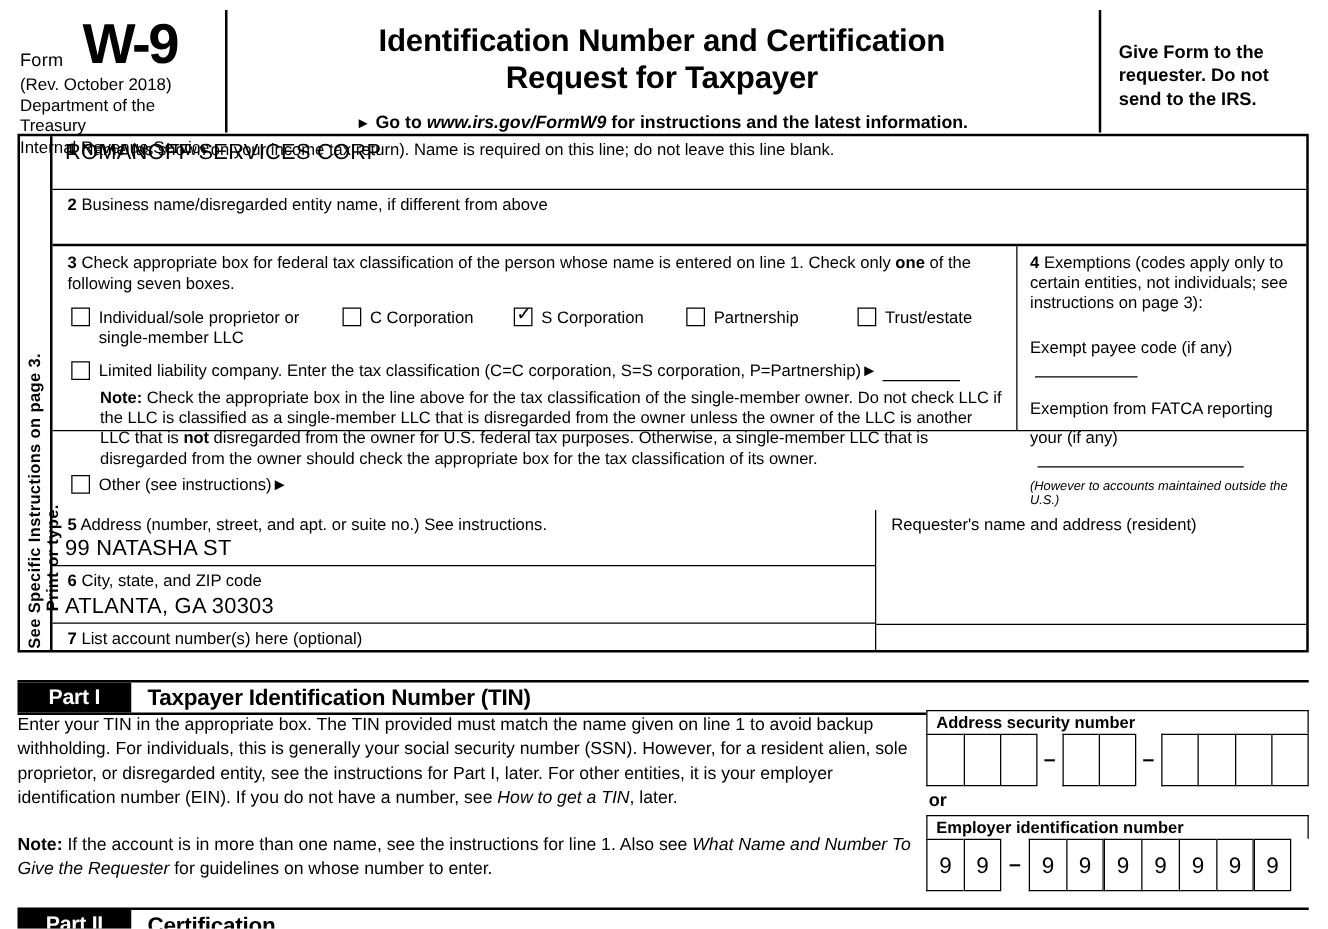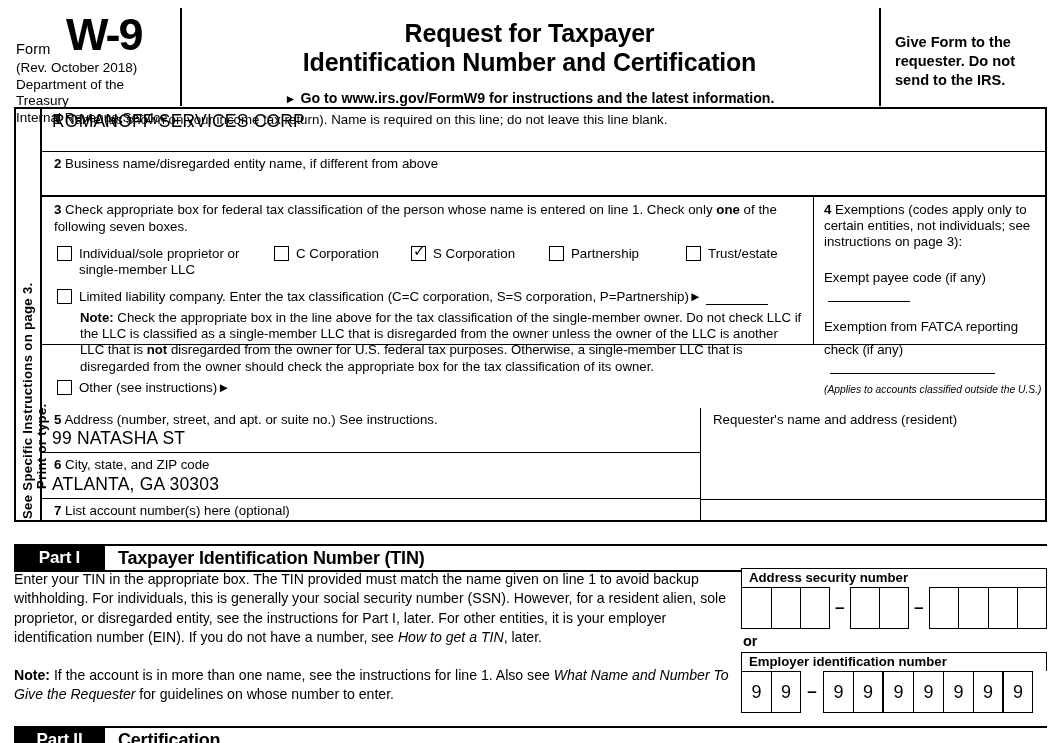--- a/index.html
+++ b/index.html
@@ -14,21 +14,21 @@
   }
   #page {
     position: relative;
     width: 1062px;
     height: 743px;
     background: #fff;
     overflow: hidden;
   }
   .bold { font-weight: bold; }
   .ital { font-style: italic; }
-  .bi { font-weight: bold; }
+  .bi { font-weight: bold; font-style: italic; }
 
   
   #header {
     position: absolute;
     left: 14px; top: 8px;
     width: 1033px; height: 98px;
   }
   #hdr-left {
     position: absolute; left: 0; top: 0; width: 166px; height: 98px;
     border-right: 2px solid #000;
@@ -321,22 +321,22 @@
       <div class="w9-big">W-9</div>
       <div class="hdr-sub">
         <div>(Rev. October 2018)</div>
         <div>Department of the Treasury</div>
         <div>Internal Revenue Service</div>
       </div>
     </div>
 
     <div id="hdr-center">
       <div class="title-main">
+        <div>Identification Number and Certification</div>
         <div>Request for Taxpayer</div>
-        <div>Identification Number and Certification</div>
       </div>
       <div class="goto-line">
         <span class="arrow">►</span>
         <span>Go to</span>
         <span class="bi">www.irs.gov/FormW9</span>
         <span>for instructions and the latest information.</span>
       </div>
     </div>
 
     <div id="hdr-right">
@@ -413,23 +413,23 @@
         <div id="box4">
           <div id="box4-head">
             <span class="num bold">4</span>
             <span>Exemptions (codes apply only to certain entities, not individuals; see instructions on page 3):</span>
           </div>
           <div class="exline" id="ex-payee">
             <span>Exempt payee code (if any)</span><span class="rule"></span>
           </div>
           <div class="exline" id="ex-fatca">Exemption from FATCA reporting</div>
           <div class="exline" id="ex-fatca2">
-            <span>check (if any)</span><span class="rule"></span>
-          </div>
-          <div id="ex-applies">(Applies to accounts classified outside the U.S.)</div>
+            <span>your (if any)</span><span class="rule"></span>
+          </div>
+          <div id="ex-applies">(However to accounts maintained outside the U.S.)</div>
         </div>
       </div>
 
       <div id="band5">
         <div id="col-left5">
 
           <div id="line5">
             <div class="row-label">
               <span class="num bold">5</span>
               <span>Address (number, street, and apt. or suite no.) See instructions.</span>

